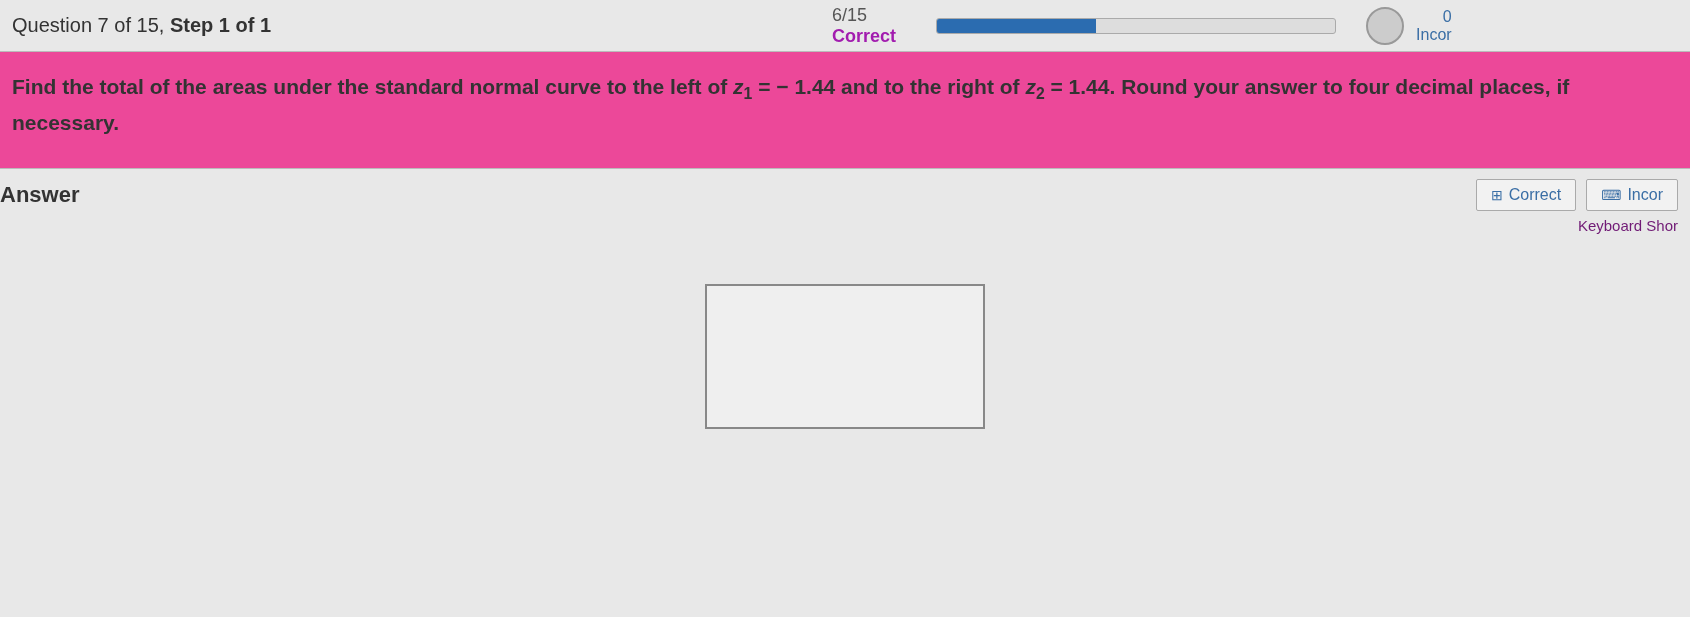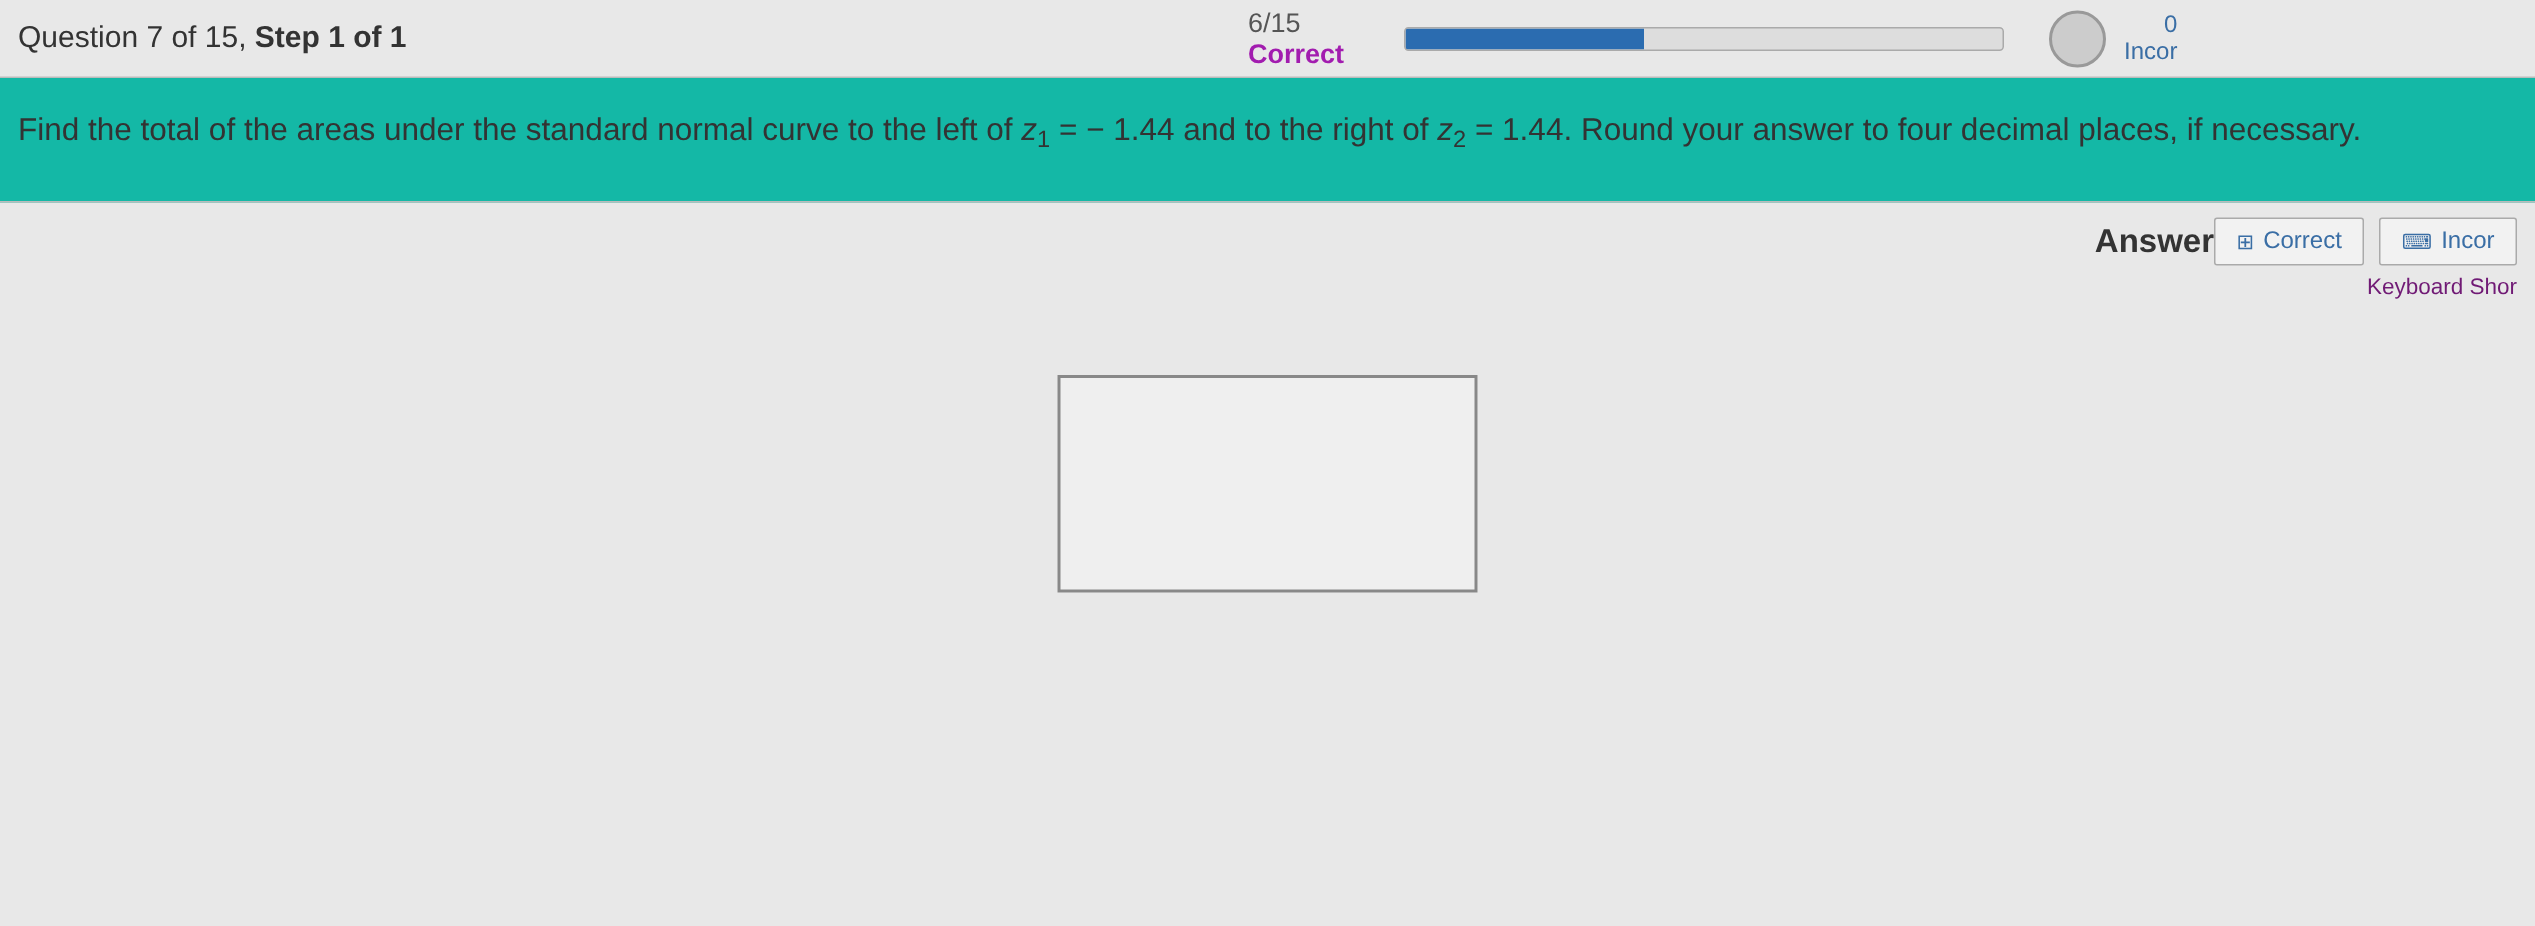--- a/index.html
+++ b/index.html
@@ -85,31 +85,32 @@
     }
     .score-val {
       display: block;
     }
     .score-lbl {
       display: block;
     }
     .question-panel {
       padding: 18px 12px 28px 12px;
       border-bottom: 1px solid #bbb;
-      background: #14b8a6;
+      background: #ec4899;
+      font-weight: bold;
     }
     .question-text {
       font-size: 21px;
       color: #333;
       line-height: 1.6;
     }
     .answer-bar {
       display: flex;
       align-items: center;
-      justify-content: flex-end;
+      justify-content: space-between;
       padding: 10px 12px 4px 0;
     }
     .answer-label {
       font-size: 22px;
       font-weight: 700;
       color: #333;
     }
     .answer-buttons {
       display: flex;
       gap: 10px;

